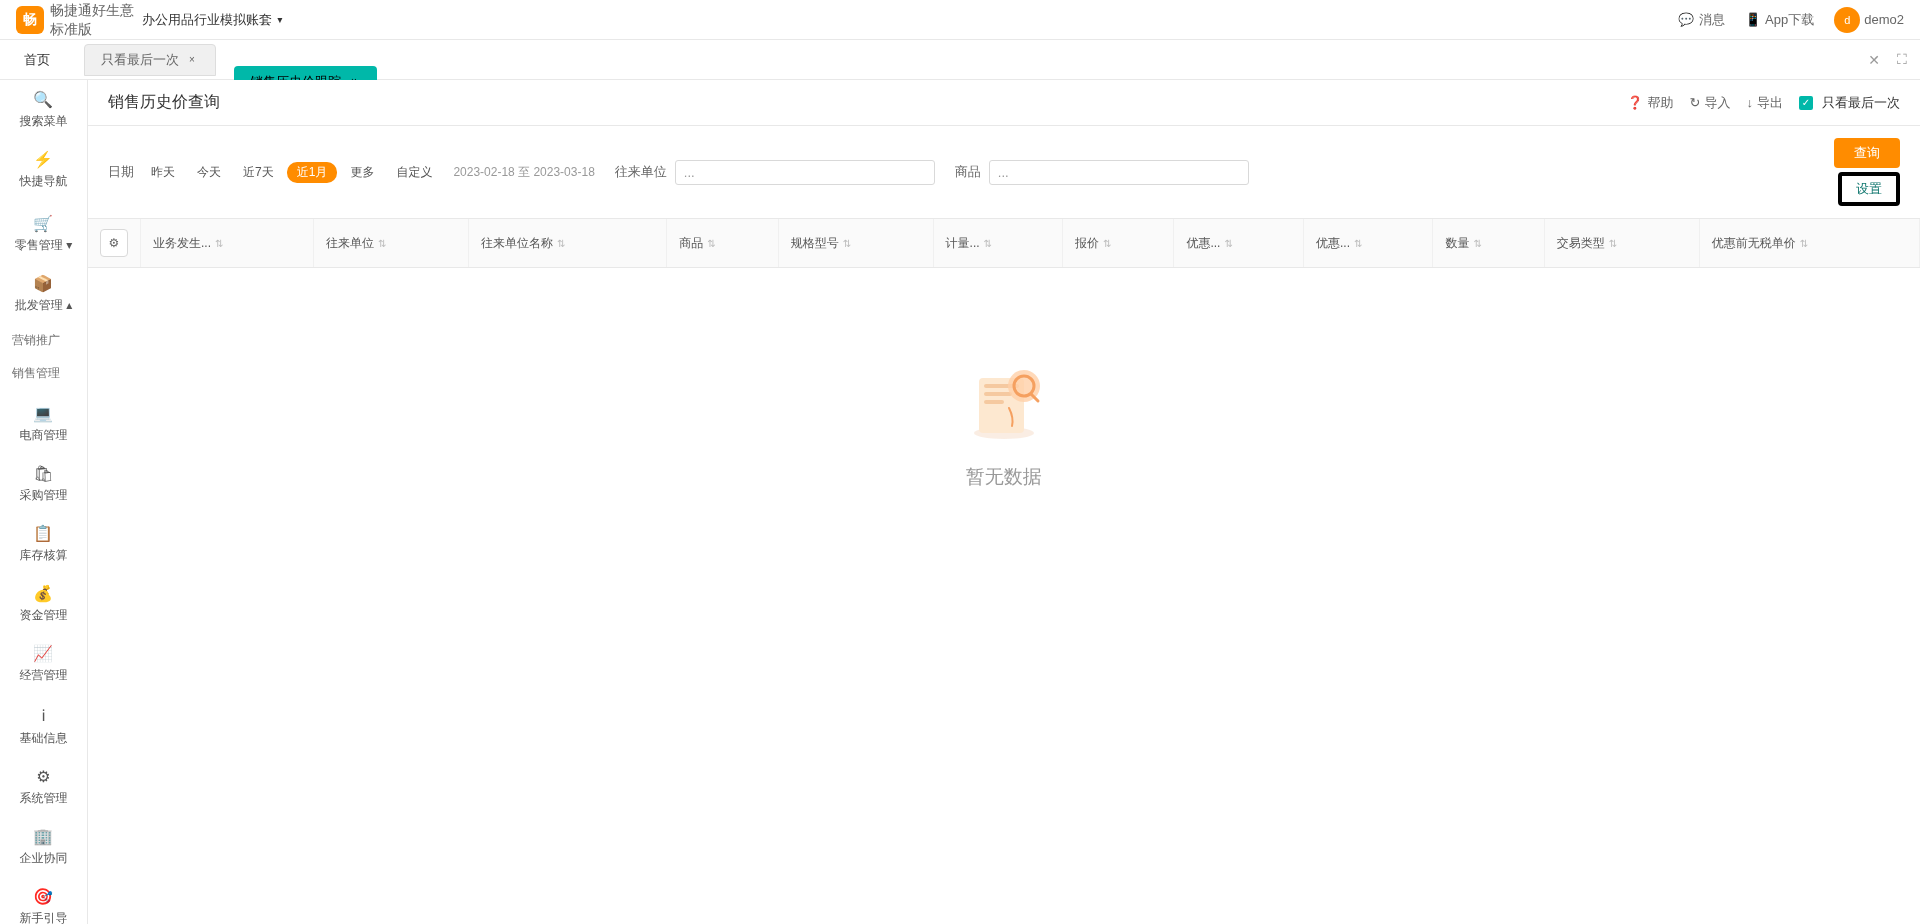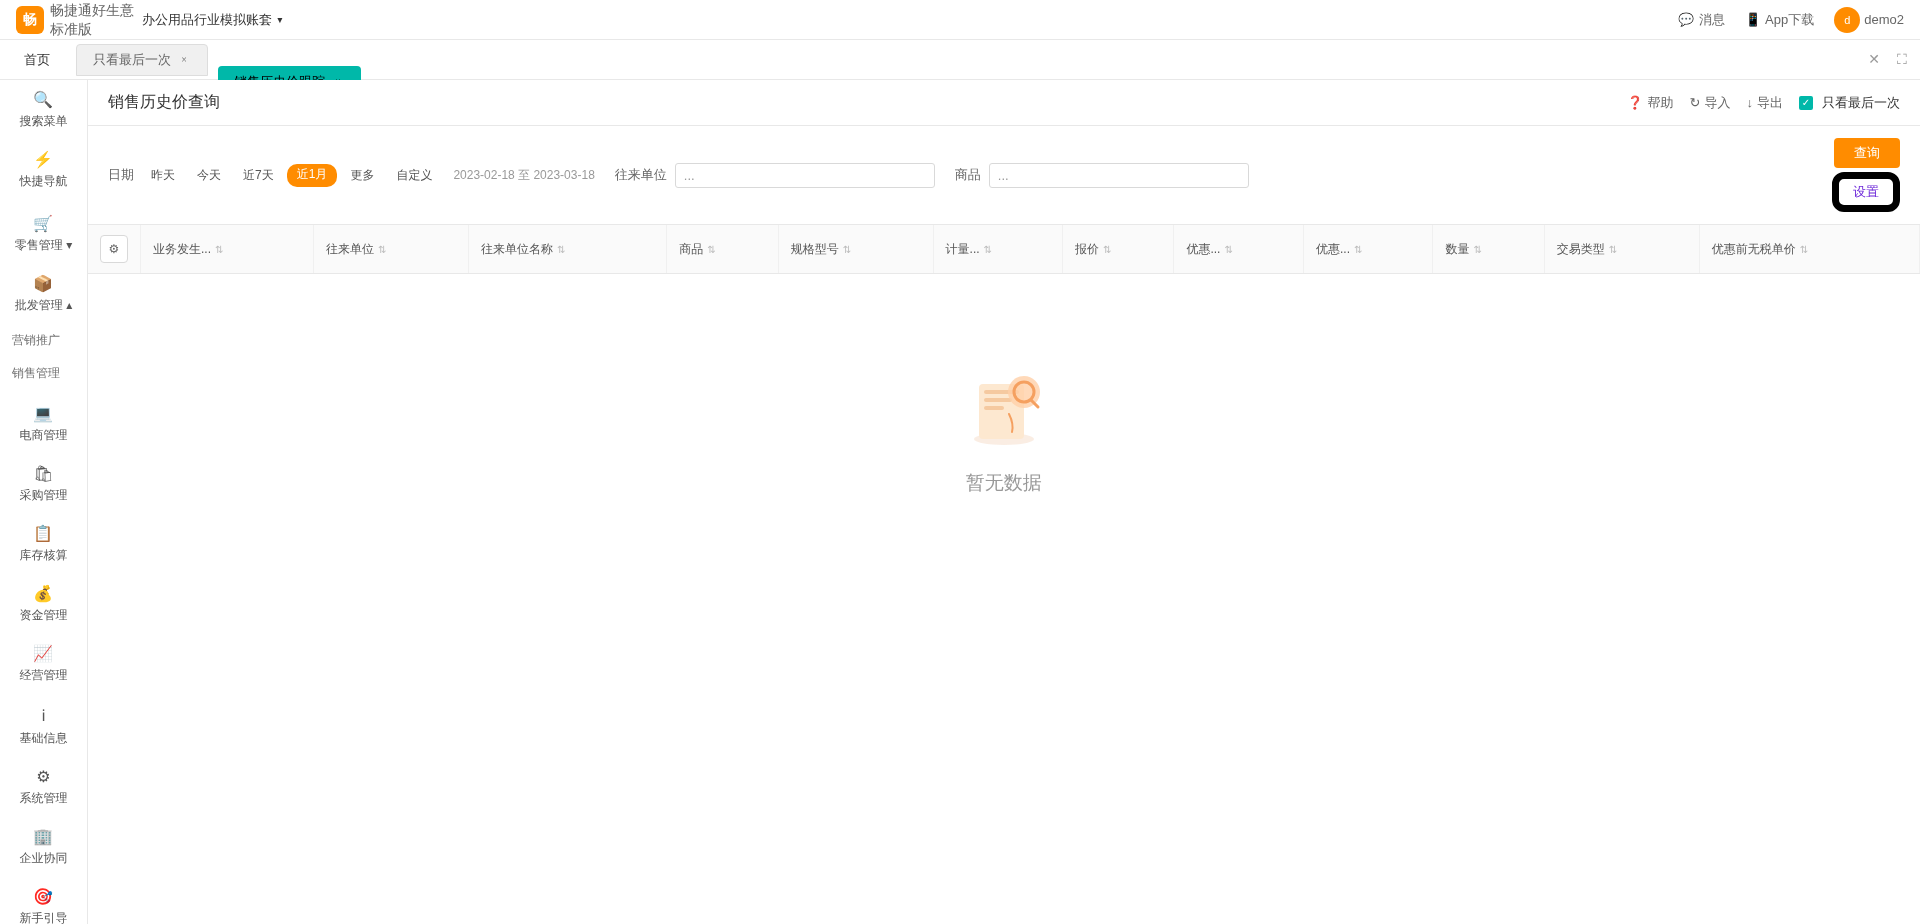--- a/index.html
+++ b/index.html
@@ -11,21 +11,21 @@
     .logo-area { display: flex; align-items: center; gap: 6px; }
     .logo-icon { width: 28px; height: 28px; background: #ff8c00; border-radius: 6px; display: flex; align-items: center; justify-content: center; }
     .logo-icon span { color: white; font-size: 14px; font-weight: bold; }
     .logo-text { font-size: 14px; color: #666; line-height: 1.3; }
     .app-selector { display: flex; align-items: center; gap: 4px; color: #333; font-size: 13px; cursor: pointer; font-family: Liberation Mono, monospace; }
     .top-bar-right { display: flex; align-items: center; gap: 20px; color: #666; font-size: 13px; }
     .top-bar-right-item { display: flex; align-items: center; gap: 4px; cursor: pointer; }
     .avatar { width: 26px; height: 26px; border-radius: 50%; background: #ff8c00; display: flex; align-items: center; justify-content: center; color: white; font-size: 11px; }
 
     
-    .tab-bar { height: 40px; background: #fff; display: flex; align-items: center; padding: 0 8px; border-bottom: 1px solid #e8e8e8; flex-shrink: 0; gap: 10px; font-family: Liberation Serif, serif; }
+    .tab-bar { height: 40px; background: #fff; display: flex; align-items: center; padding: 0 8px; border-bottom: 1px solid #e8e8e8; flex-shrink: 0; gap: 18px; }
     .tab { height: 32px; padding: 0 16px; display: flex; align-items: center; gap: 6px; border-radius: 4px 4px 0 0; cursor: pointer; font-size: 13px; color: #666; }
     .tab.home { background: transparent; color: #333; }
     .tab.active { background: #00b8a9; color: #000000; border-radius: 4px 4px 0 0; margin-top: 44px; }
     .tab.inactive { background: #f0f0f0; color: #666; border: 1px solid #ddd; }
     .tab-close { width: 14px; height: 14px; display: flex; align-items: center; justify-content: center; border-radius: 50%; font-size: 10px; cursor: pointer; }
     .tab-bar-actions { margin-left: auto; display: flex; gap: 8px; }
     .tab-bar-action { width: 20px; height: 20px; display: flex; align-items: center; justify-content: center; cursor: pointer; color: #999; font-size: 14px; }
 
     
     .main-layout { display: flex; flex: 1; overflow: hidden; }
@@ -47,29 +47,29 @@
     .page-action { display: flex; align-items: center; gap: 4px; color: #666; font-size: 13px; cursor: pointer; }
     .checkbox-label { display: flex; align-items: center; gap: 9px; font-size: 13px; color: #333; cursor: pointer; }
     .checkbox-checked { width: 14px; height: 14px; border: 2px solid #00b8a9; background: #00b8a9; border-radius: 2px; display: flex; align-items: center; justify-content: center; }
     .checkbox-checked::after { content: '✓'; color: white; font-size: 10px; }
 
     
     .filter-bar { background: #fff; padding: 12px 20px; border-bottom: 1px solid #e8e8e8; flex-shrink: 0; }
     .filter-row { display: flex; align-items: center; gap: 20px; flex-wrap: wrap; }
     .filter-group { display: flex; align-items: center; gap: 8px; }
     .filter-label { color: #666; font-size: 13px; }
-    .date-btns { display: flex; gap: 4px; }
+    .date-btns { display: flex; align-items: center; gap: 4px; }
     .date-btn { padding: 2px 8px; font-size: 12px; border-radius: 3px; cursor: pointer; color: #555; border: 1px solid transparent; }
     .date-btn.active { background: #ff8c00; color: white; border-radius: 10px; border: none; padding: 2px 10px; }
     .date-range { font-size: 12px; color: #999; margin-left: 4px; }
     .filter-field { display: flex; align-items: center; gap: 8px; }
     .filter-input { border: 1px solid #d9d9d9; border-radius: 3px; padding: 4px 8px; font-size: 13px; color: #333; min-width: 200px; display: flex; align-items: center; justify-content: space-between; cursor: pointer; background: #fff; }
     .filter-input-dots { color: #999; }
     .btn-query { background: #ff8c00; color: white; border: none; border-radius: 4px; padding: 6px 20px; font-size: 13px; cursor: pointer; }
-    .btn-settings { background: #fff; color: #6d28d9; border: 7px solid #000000; border-radius: 12px; padding: 4px 14px; font-size: 13px; cursor: pointer; margin-top: 4px; display: block; }
+    .btn-settings { background: #fff; color: #0f766e; border: 4px solid #000000; border-radius: 4px; padding: 4px 14px; font-size: 13px; cursor: pointer; margin-top: 4px; display: block; }
     .filter-actions { display: flex; flex-direction: column; align-items: flex-end; margin-left: auto; }
 
     
     .table-container { flex: 1; background: #fff; overflow: auto; margin: 0; }
     .data-table { width: 100%; border-collapse: collapse; min-width: 1400px; }
     .data-table th { background: #fafafa; border-bottom: 1px solid #e8e8e8; border-right: 1px solid #f0f0f0; padding: 10px 12px; font-size: 12px; color: #555; font-weight: normal; white-space: nowrap; text-align: left; }
     .data-table th:first-child { width: 40px; text-align: center; }
     .data-table td { border-bottom: 1px solid #f0f0f0; border-right: 1px solid #f0f0f0; padding: 10px 12px; font-size: 13px; color: #333; }
     .th-sort { display: flex; align-items: center; gap: 4px; cursor: pointer; }
     .sort-icon { color: #bbb; font-size: 10px; }

